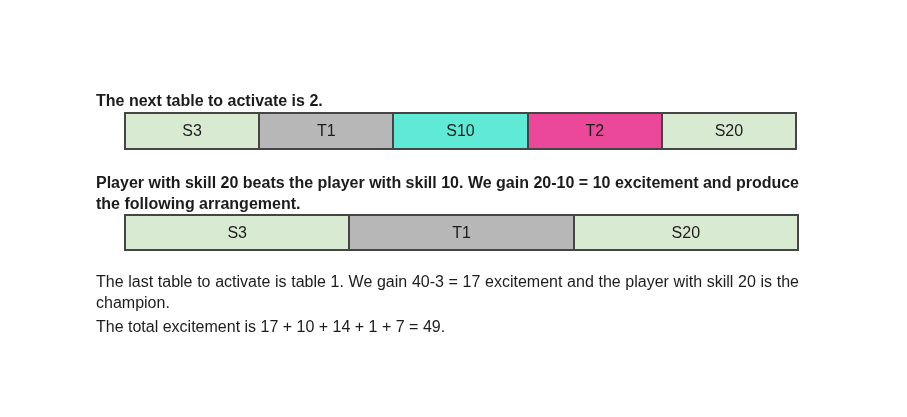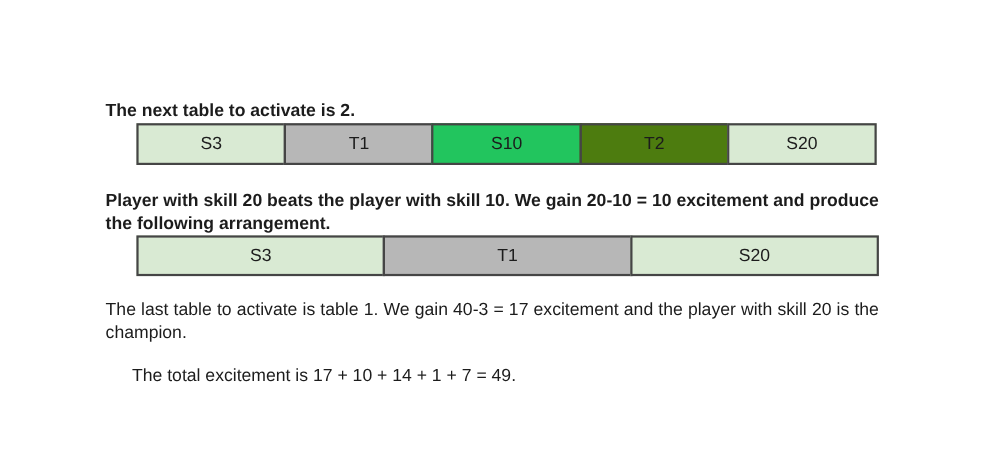--- a/index.html
+++ b/index.html
@@ -20,21 +20,21 @@
     left: 96px;
     width: 703px;
     font-size: 16px;
     line-height: 21px;
     color: var(--text, #1c1c1c);
   }
   .para.justify { text-align: justify; }
   #para-intro  { top: 90px; font-weight: bold; }
   #para-step2  { top: 172px; font-weight: bold; }
   #para-step3  { top: 271px; }
-  #para-total  { top: 331px; margin-left: 24px; }
+  #para-total  { top: 316px; }
 
   .arr-row {
     position: absolute;
     left: 96px;
     display: flex;
     box-sizing: border-box;
     padding-left: 28px;
   }
   #row-before { top: 112px; width: 701px; height: 38px; }
   #row-after  { top: 214px; width: 703px; height: 37px; }
@@ -52,22 +52,22 @@
   .cell:not(:first-child) { margin-left: -2px; }
 </style>
 </head>
 <body style="background: rgb(255, 255, 255);">
 
 <div class="para" id="para-intro">The next table to activate is 2.</div>
 
 <div class="arr-row" id="row-before">
     <div class="cell" style="background: rgb(217, 234, 211);">S3</div>
     <div class="cell" style="background: rgb(183, 183, 183);">T1</div>
-    <div class="cell" style="background: #22c55e;">S10</div>
-    <div class="cell" style="background: #4d7c0f;">T2</div>
+    <div class="cell" style="background: #5eead4;">S10</div>
+    <div class="cell" style="background: #ec4899;">T2</div>
     <div class="cell" style="background: rgb(217, 234, 211);">S20</div>
   </div>
 
 <div class="para justify" id="para-step2">Player with skill 20 beats the player with skill 10. We gain 20-10 = 10 excitement and produce the following arrangement.</div>
 
 <div class="arr-row" id="row-after">
     <div class="cell" style="background: rgb(217, 234, 211);">S3</div>
     <div class="cell" style="background: rgb(183, 183, 183);">T1</div>
     <div class="cell" style="background: rgb(217, 234, 211);">S20</div>
   </div>

